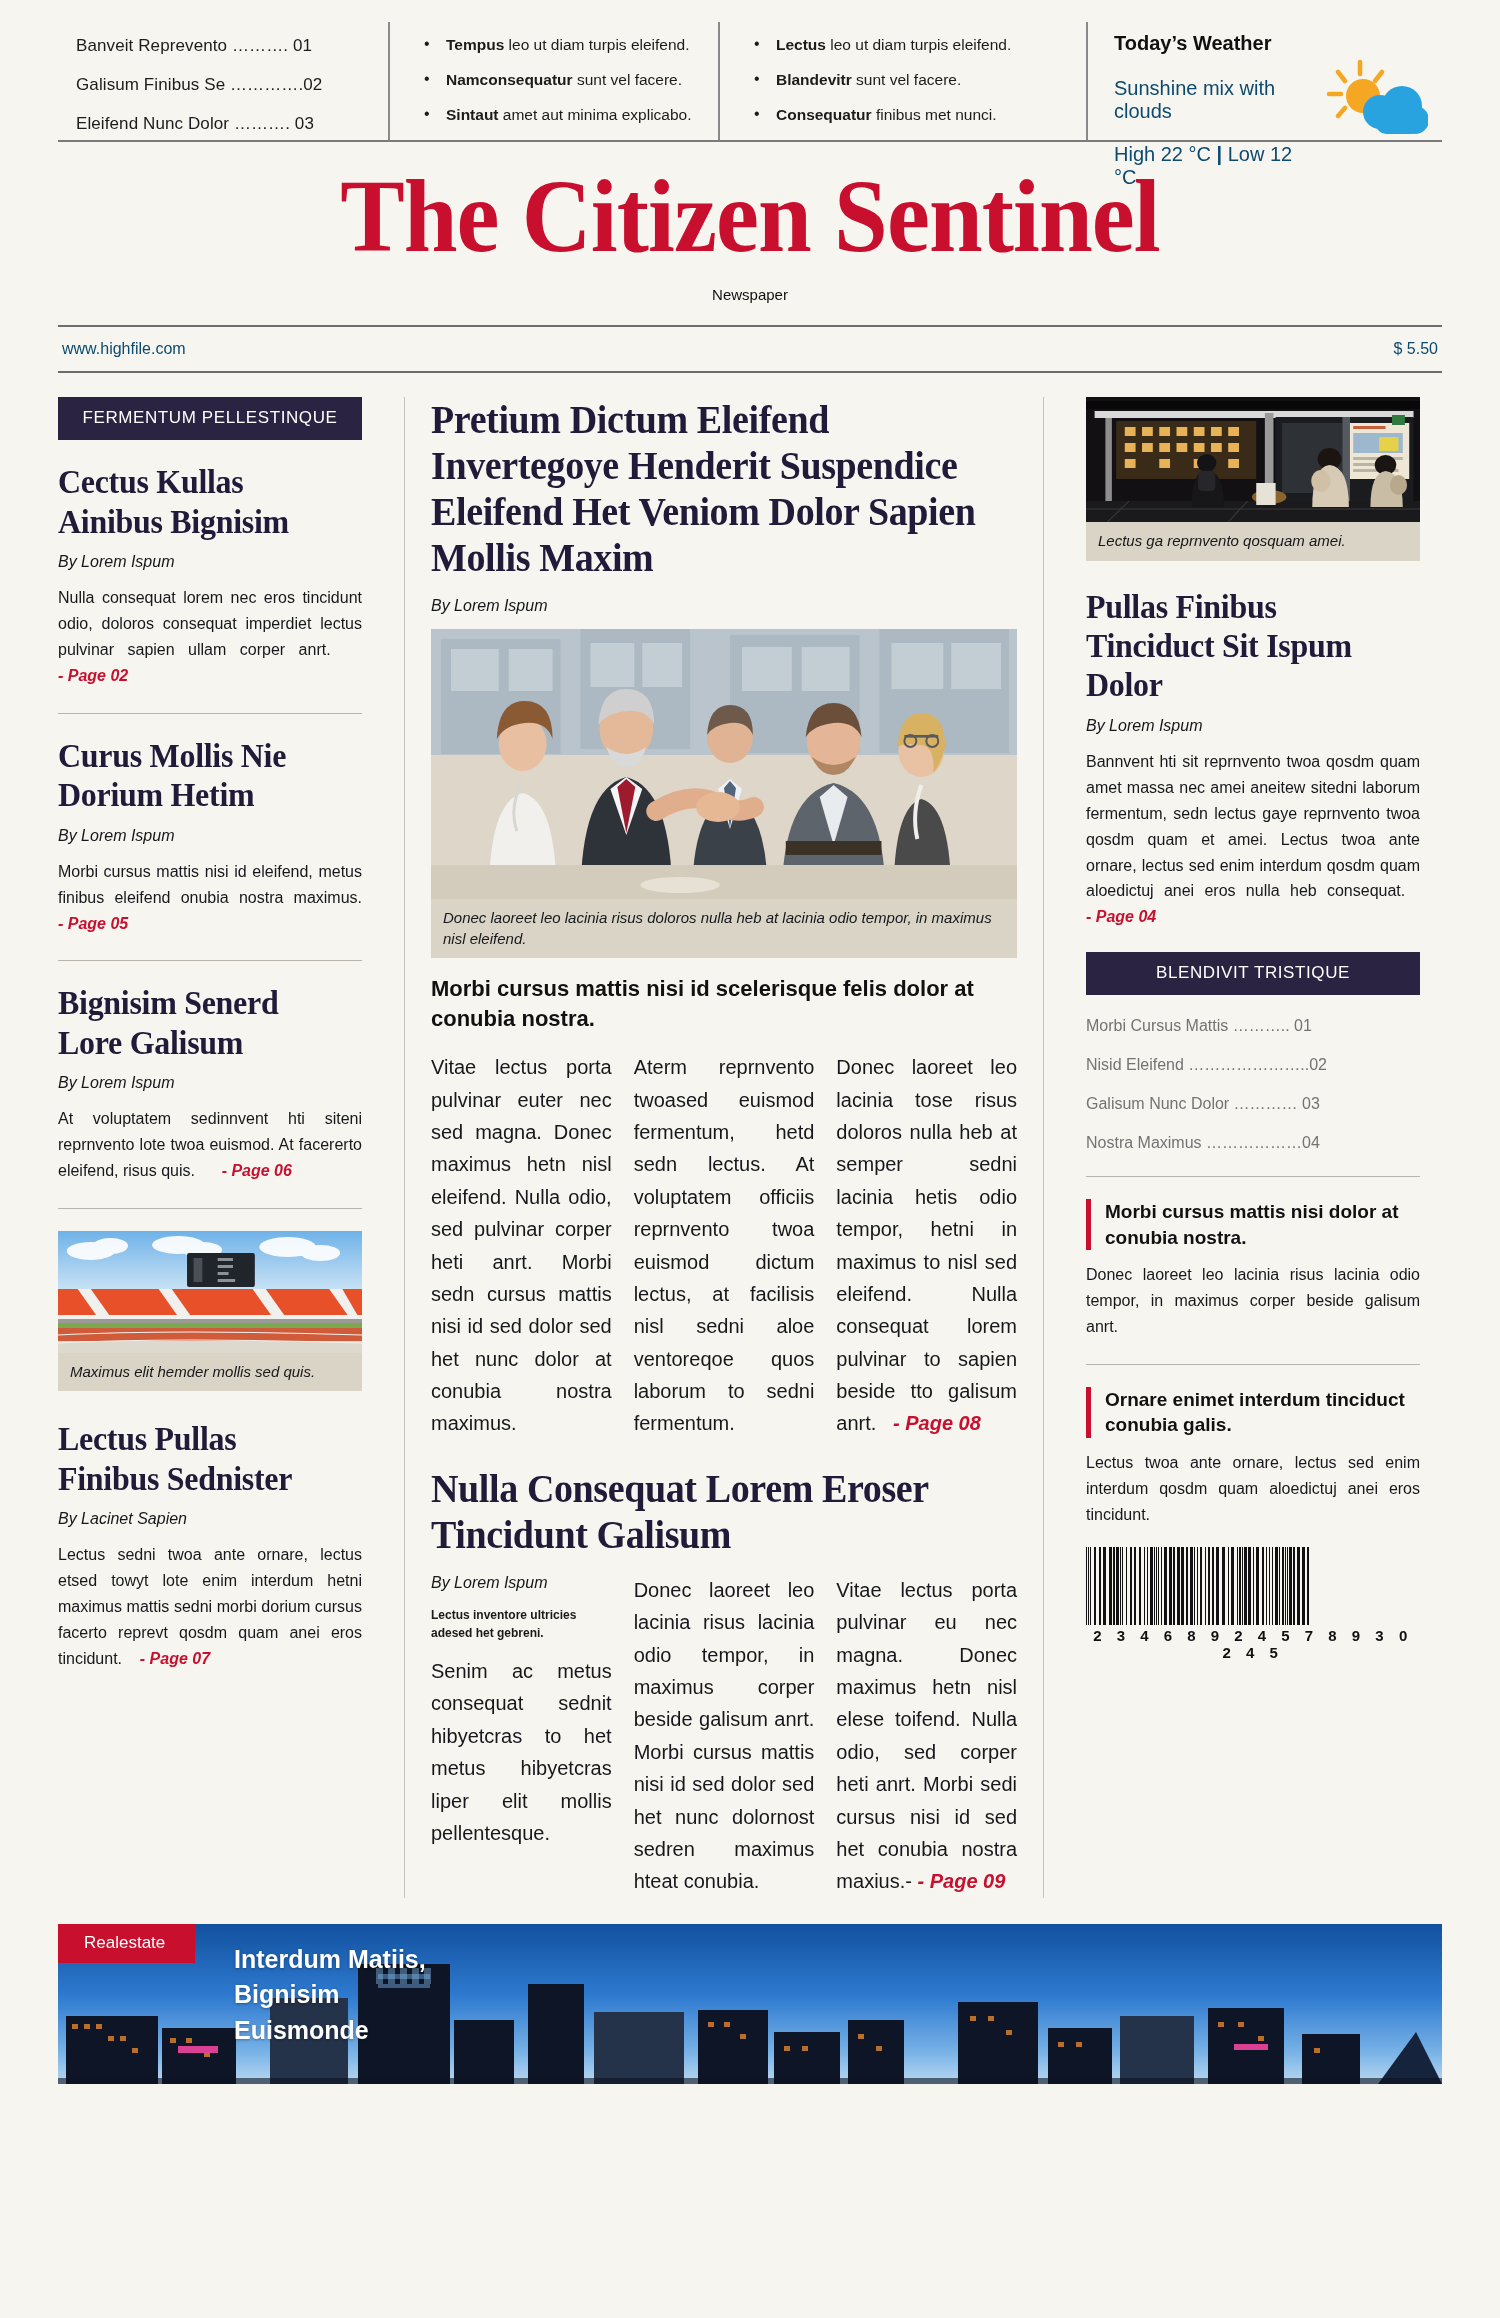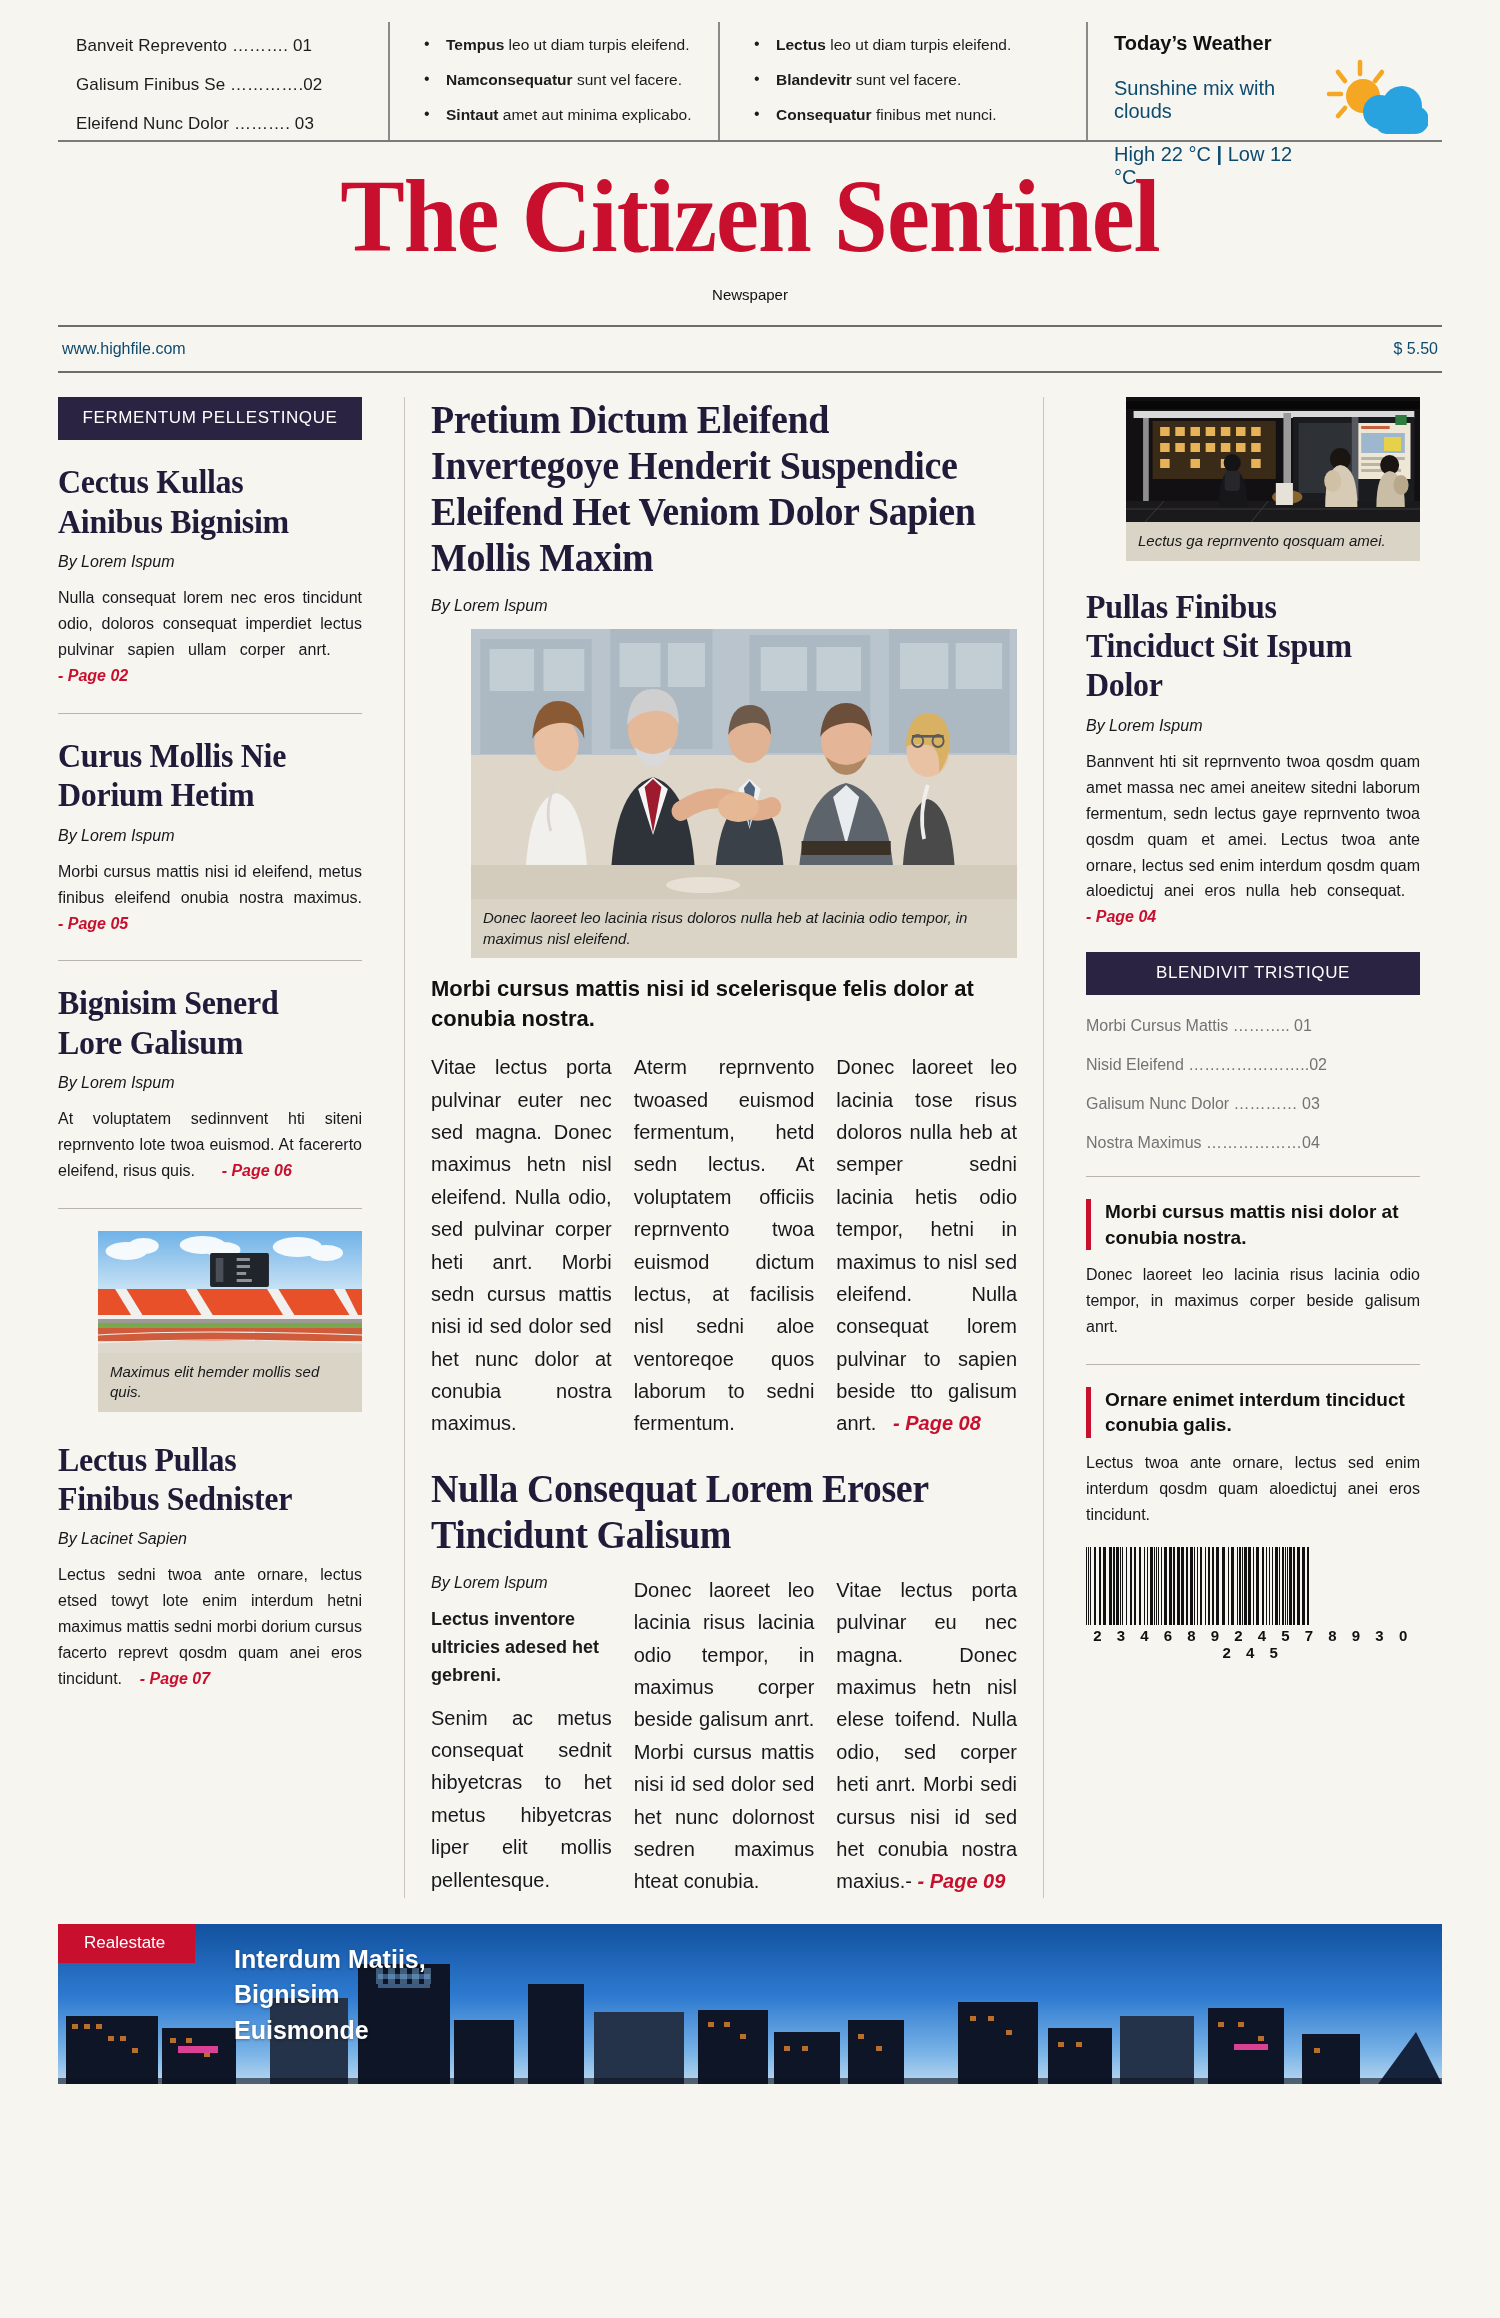--- a/index.html
+++ b/index.html
@@ -98,21 +98,21 @@
   }
   .byline {
     font-size: 16px; font-style: italic; color: #16181c; margin-bottom: 14px;
   }
   p.body {
     font-size: 16px; line-height: 1.62; text-align: justify; color: #16181c;
   }
   .page-ref { color: #c8102e; font-weight: bold; font-style: italic; white-space: nowrap; }
   .rule { border-top: 1.5px solid #b9b5ad; margin: 24px 0 22px 0; }
 
-  .figure { margin-bottom: 6px; margin-left: 40px; }
+  .figure { margin-bottom: 6px; }
   .figure .img { width: 100%; display: block; position: relative; overflow: hidden; }
   .figure .cap {
     background: #d9d4c6; font-style: italic; font-size: 15px; color: #17181b;
     padding: 9px 12px; line-height: 1.35;
   }
 
   
   h1.lead {
     font-family: "Liberation Serif", "DejaVu Serif", serif;
     color: #1f1b39; font-weight: bold;
@@ -120,21 +120,21 @@
     transform: scaleX(0.95); transform-origin: left;
     margin-bottom: 16px;
   }
   .subhead {
     font-size: 22px; font-weight: bold; line-height: 1.35; color: #111;
     margin: 16px 0 18px 0;
   }
   .cols3 { display: flex; gap: 22px; }
   .cols3 > div { flex: 1; }
   .cols3 p { font-size: 20px; line-height: 1.62; text-align: justify; color:#16181c; }
-  .lead-in { font-weight: bold; font-size: 18px; line-height: 1.55; margin-bottom: 12px; display:block; }
+  .lead-in { font-weight: bold; font-size: 12px; line-height: 1.55; margin-bottom: 12px; display:block; }
 
   
   .quote-item { display: flex; gap: 14px; margin-bottom: 6px; }
   .quote-bar { width: 5px; background: #c8102e; flex: 0 0 5px; align-self: stretch; }
   .quote-title { font-size: 19px; font-weight: bold; line-height: 1.34; color:#111; }
   .list-row {
     font-size: 16px; color: #737373; margin-bottom: 21px; white-space: nowrap;
   }
   .barcode { margin-top: 20px; }
   .bc-bars { display: flex; align-items: flex-end; height: 78px; gap: 0; }

